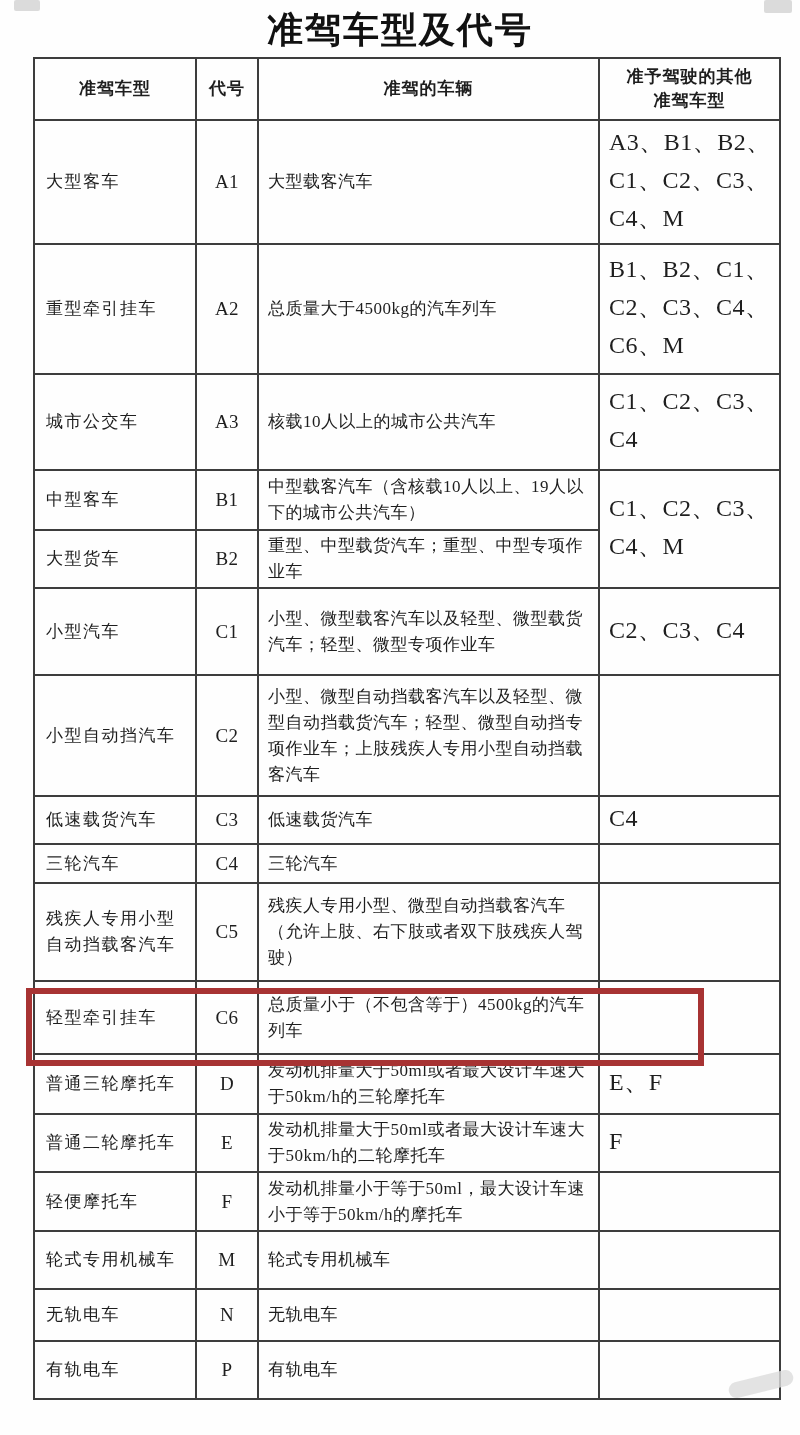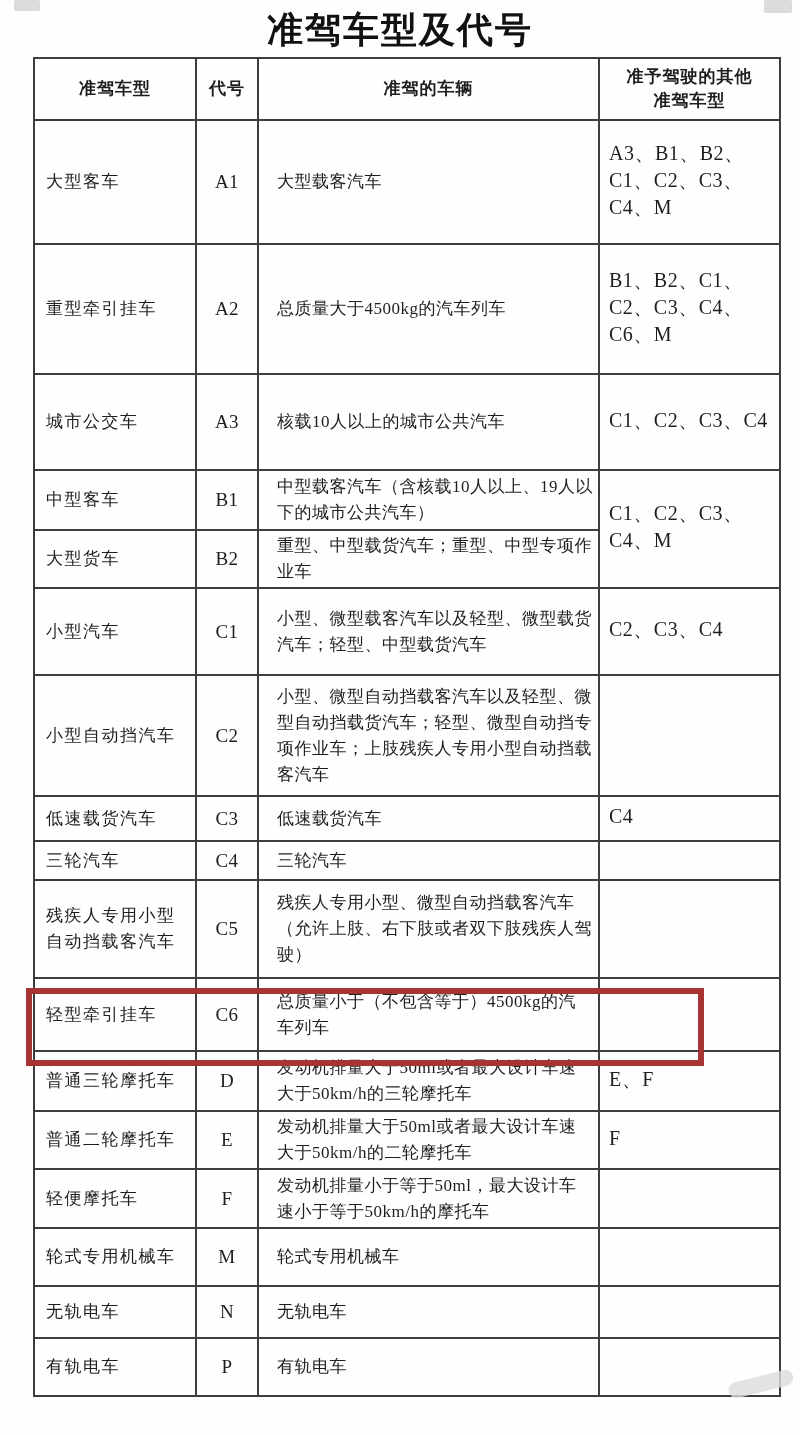--- a/index.html
+++ b/index.html
@@ -35,25 +35,25 @@
   td.c-type{
     font-size:17px;letter-spacing:1.5px;
     padding:2px 4px 2px 11px;line-height:26px;
   }
   td.c-code{
     font-size:19px;text-align:center;letter-spacing:0.5px;
     padding:2px;
   }
   td.c-veh{
     font-size:17px;letter-spacing:0.5px;
-    padding:2px 5px 2px 18px;line-height:26px;
+    padding:2px 5px 2px 9px;line-height:26px;
   }
   td.c-oth{
-    font-size:20px;letter-spacing:0.5px;
-    padding:2px 4px 6px 9px;line-height:27px;
+    font-size:24px;letter-spacing:0.5px;
+    padding:2px 4px 6px 9px;line-height:38px;
   }
   .highlight-box{
     position:absolute;
     left:26px;top:988px;
     width:666px;height:66px;
     border:6px solid #a73333;
     background:transparent;
     z-index:3;
     pointer-events:none;
   }
@@ -116,21 +116,21 @@
           <td class="c-oth" rowspan="2">C1、C2、C3、C4、M</td>
         </tr>
         <tr style="height: 58px;">
           <td class="c-type">大型货车</td>
           <td class="c-code">B2</td>
           <td class="c-veh">重型、中型载货汽车；重型、中型专项作业车</td>
         </tr>
         <tr style="height: 87px;">
           <td class="c-type">小型汽车</td>
           <td class="c-code">C1</td>
-          <td class="c-veh">小型、微型载客汽车以及轻型、微型载货汽车；轻型、中型载货汽车</td>
+          <td class="c-veh">小型、微型载客汽车以及轻型、微型载货汽车；轻型、微型专项作业车</td>
           <td class="c-oth">C2、C3、C4</td>
         </tr>
         <tr style="height: 121px;">
           <td class="c-type">小型自动挡汽车</td>
           <td class="c-code">C2</td>
           <td class="c-veh">小型、微型自动挡载客汽车以及轻型、微型自动挡载货汽车；轻型、微型自动挡专项作业车；上肢残疾人专用小型自动挡载客汽车</td>
           <td class="c-oth"></td>
         </tr>
         <tr style="height: 45px;">
           <td class="c-type">低速载货汽车</td>

